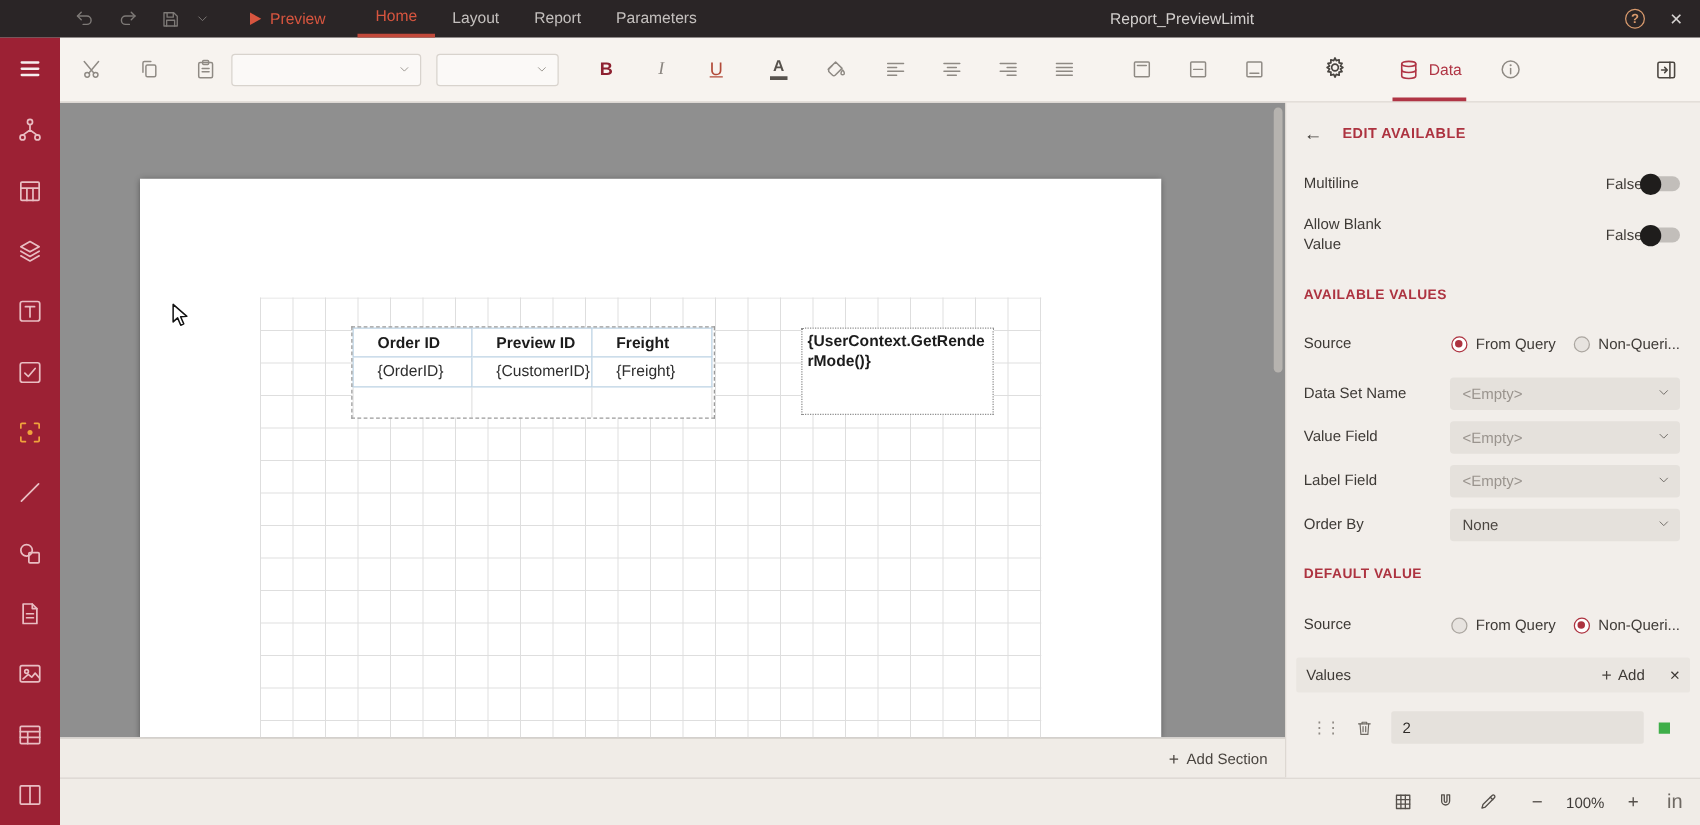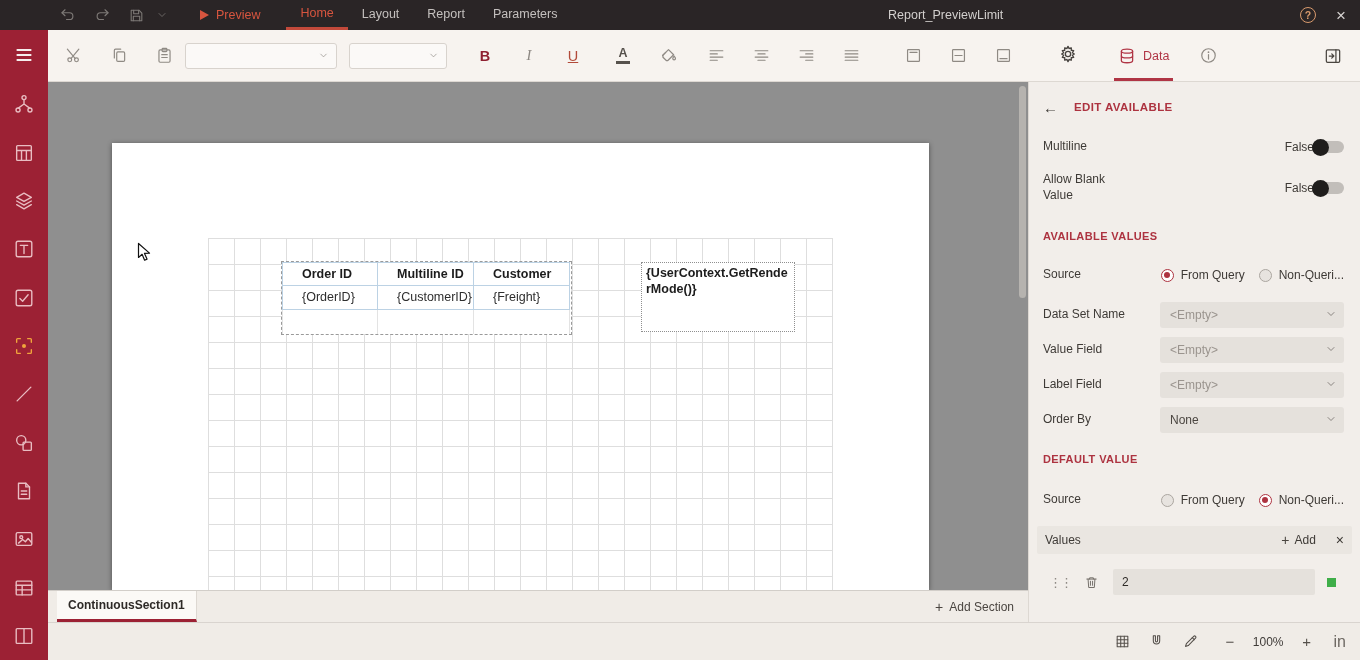--- a/index.html
+++ b/index.html
@@ -363,22 +363,22 @@
       </svg>
   </button>
 </div>
 
 <div class="canvas">
   <div class="page">
     <div class="grid"></div>
     <div class="tbl">
       <div class="trow h">
         <div class="tcell">Order ID</div>
-        <div class="tcell">Multiline ID</div>
-        <div class="tcell">Customer</div>
+        <div class="tcell">Preview ID</div>
+        <div class="tcell">Freight</div>
       </div>
       <div class="trow">
         <div class="tcell">{OrderID}</div>
         <div class="tcell">{CustomerID}</div>
         <div class="tcell">{Freight}</div>
       </div>
       <div class="trow e">
         <div class="tcell"></div>
         <div class="tcell"></div>
         <div class="tcell"></div>
@@ -387,21 +387,20 @@
     <div class="textbox">{UserContext.GetRenderMode()}</div>
   </div>
   <svg class="cursor" width="15" height="21" viewBox="0 0 15 21">
     <path d="M1.5 1.5 L1.5 15.5 L5.1 12.3 L7.6 18.2 L10 17.1 L7.5 11.4 L12.5 11.1 Z" fill="#ffffff" stroke="#111111" stroke-width="1.2"></path>
   </svg>
 </div>
 
 <div class="vscroll"></div>
 
 <div class="section-bar">
-  <div class="section-tab">ContinuousSection1</div>
   <button class="add-section">
     <span class="add-plus">+</span>
     <span>Add Section</span>
   </button>
 </div>
 
 <div class="statusbar">
   <button class="sb-icon">
     <svg width="17" height="17" viewBox="0 0 24 24">
         <rect x="4.5" y="4.5" width="15" height="15"></rect>

